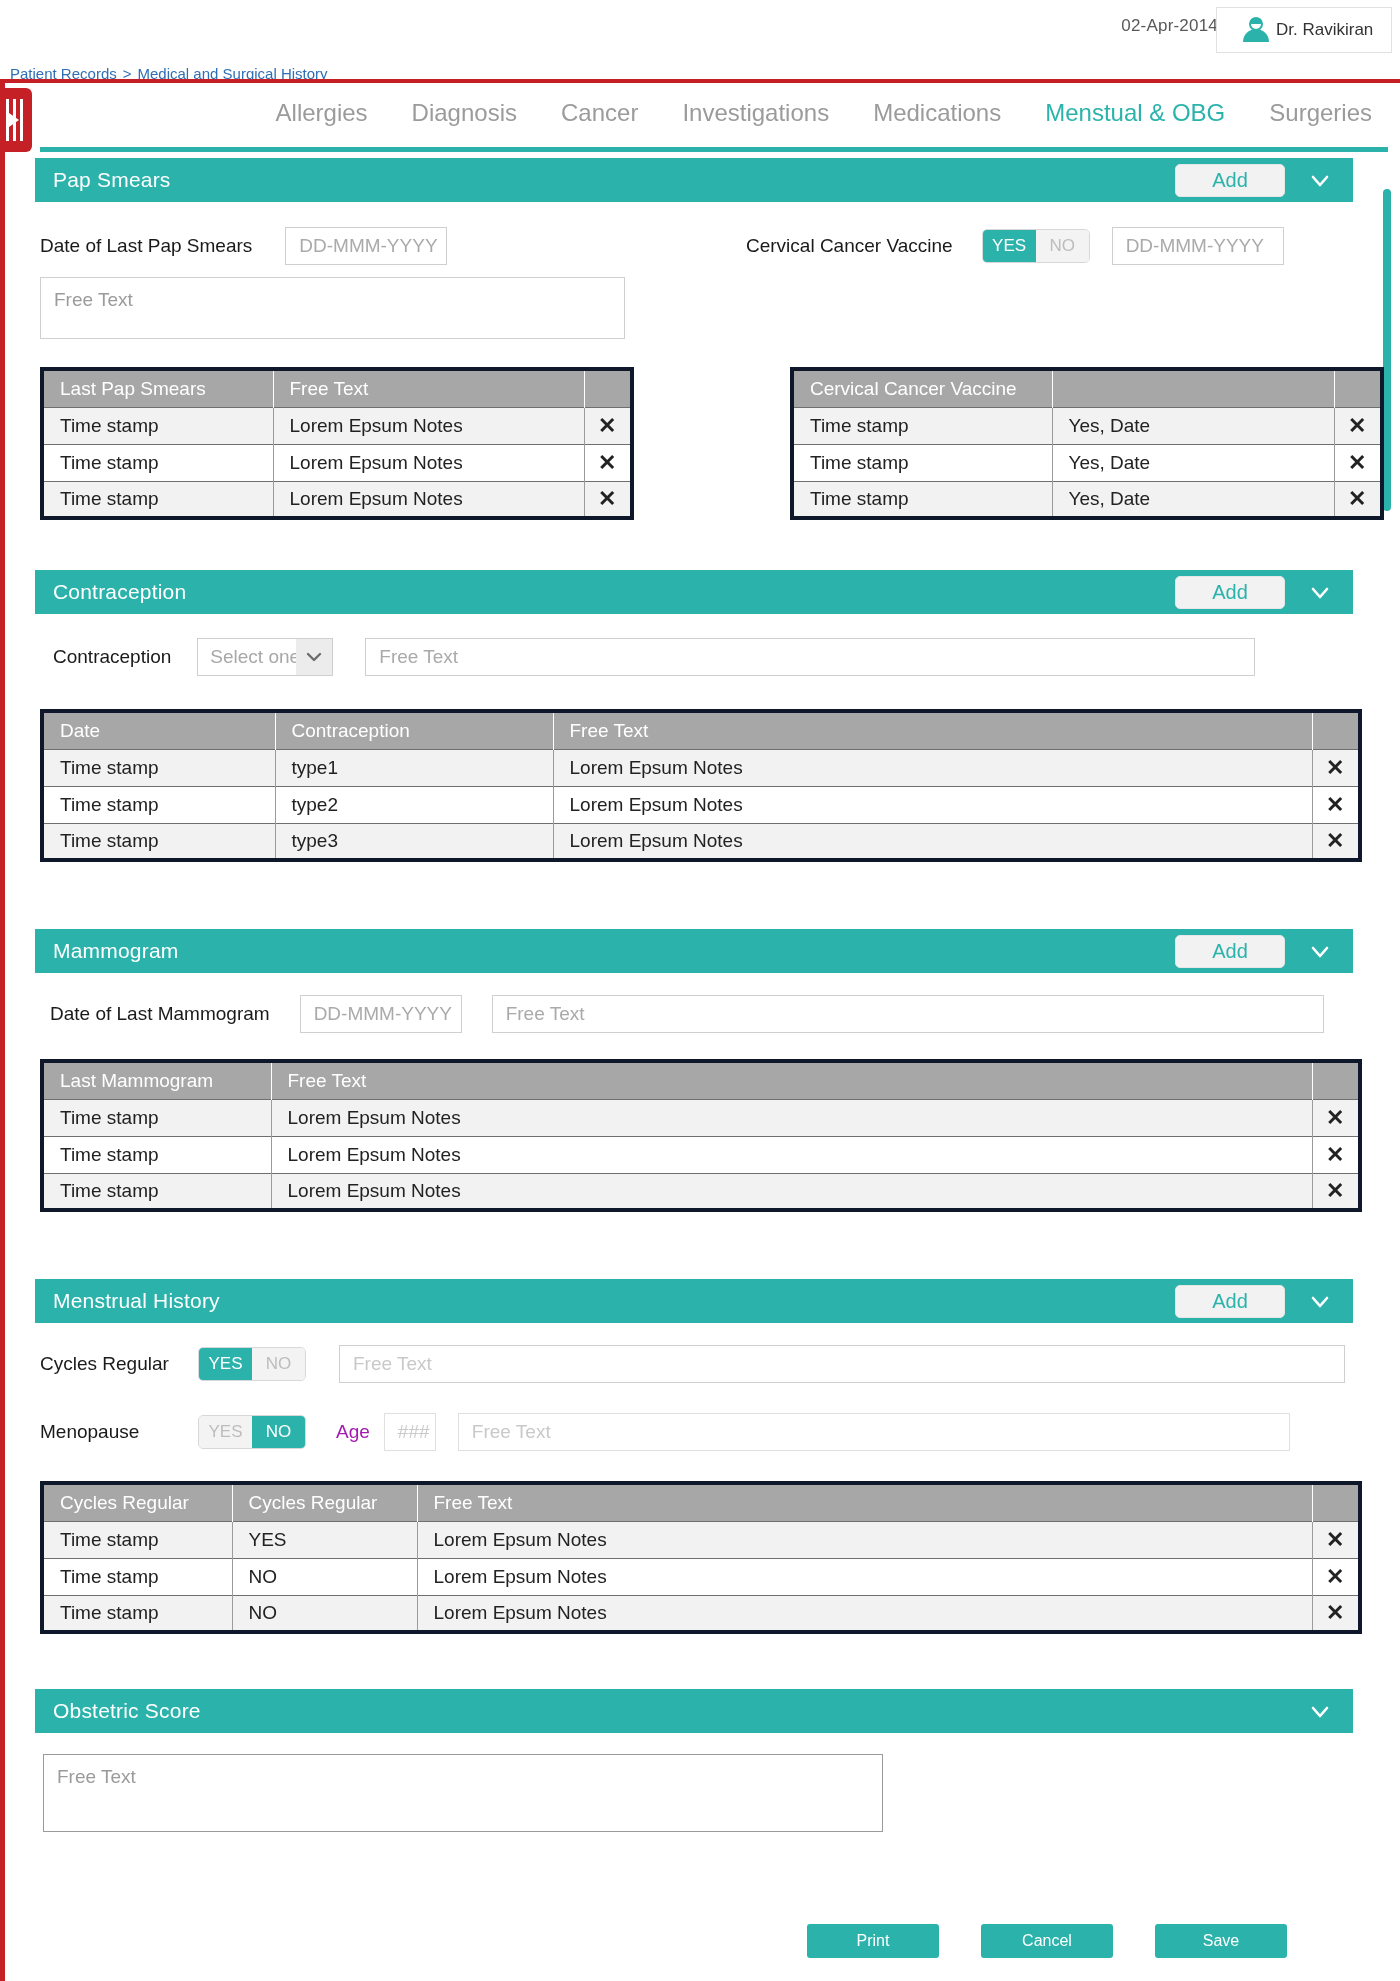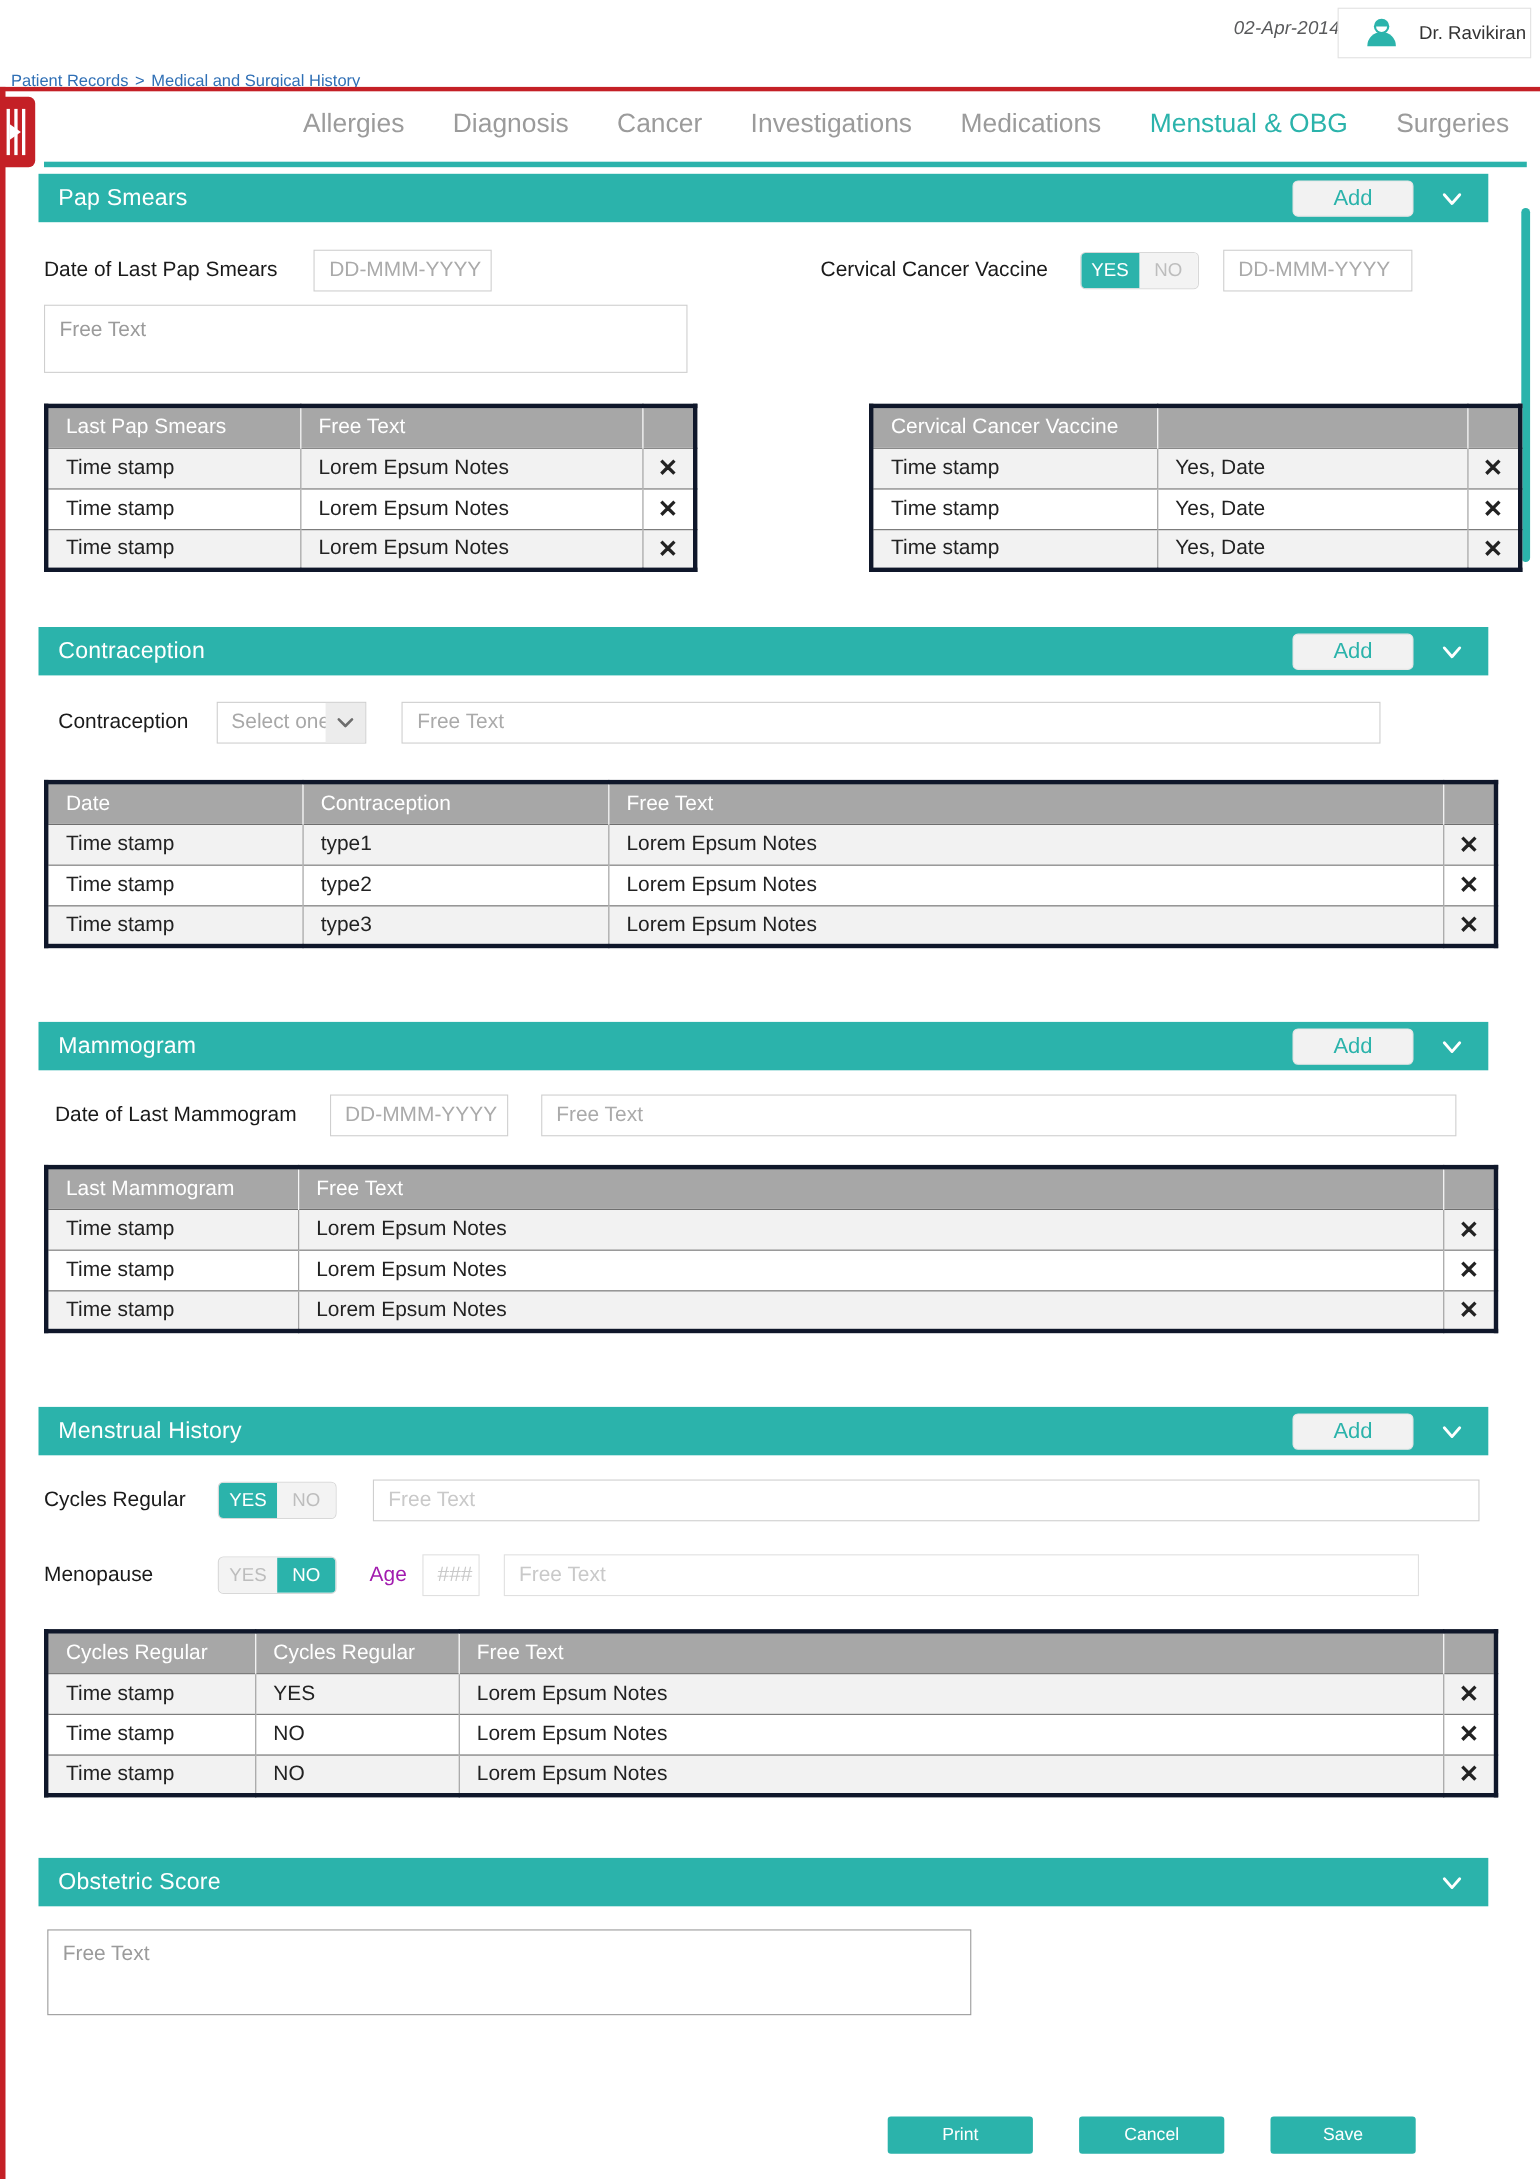--- a/index.html
+++ b/index.html
@@ -15,31 +15,30 @@
     position: relative;
     height: 60px;
     background: #ffffff;
   }
   .topdate {
     position: absolute;
     right: 182px; top: 16px;
     font-size: 17px;
     color: #58595b;
     letter-spacing: .2px;
-    font-style: italic;
   }
   .userbox {
     position: absolute;
     right: 8px; top: 7px;
     width: 176px; height: 46px;
     border: 1px solid #e2e2e2;
     background: #fff;
     display: flex;
     align-items: center;
-    gap: 21px;
+    gap: 7px;
     padding-left: 26px;
   }
   .avatar { width: 26px; height: 26px; position: relative; flex: none; }
   .avatar .head {
     position: absolute; left: 6px; top: 0;
     width: 14px; height: 14px; border-radius: 50%;
     background: #2bb3ab;
   }
   .avatar .body {
     position: absolute; left: 0; bottom: 1px;

